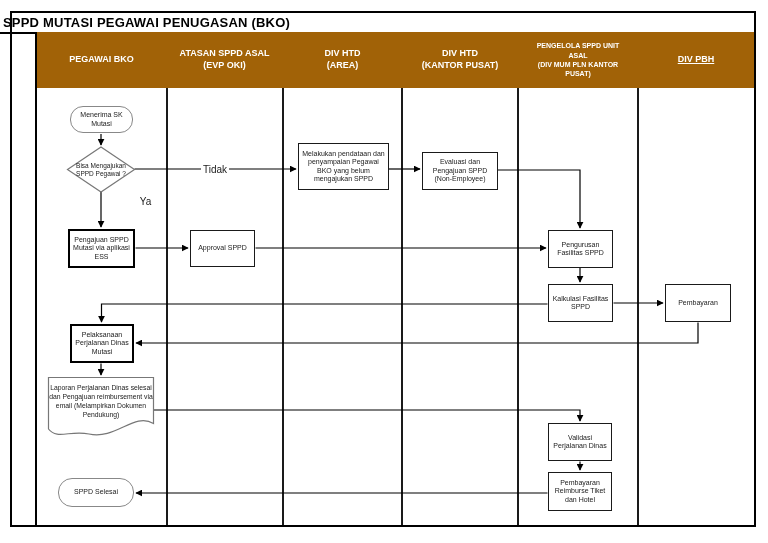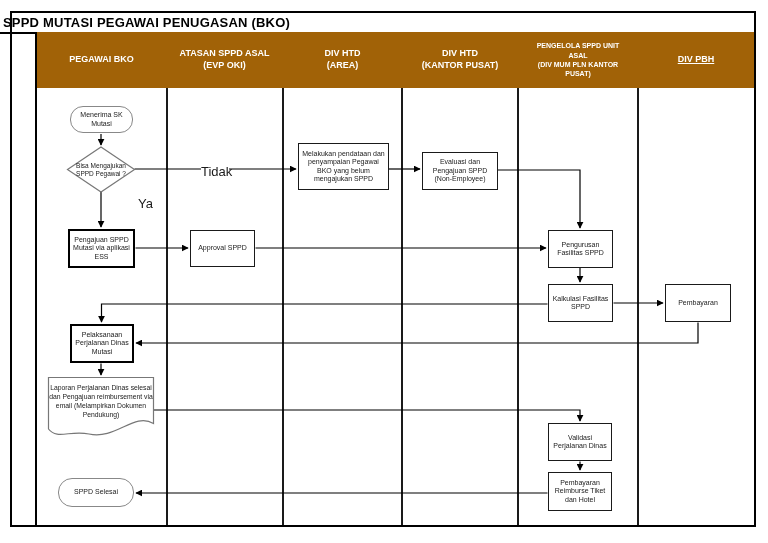--- a/index.html
+++ b/index.html
@@ -50,21 +50,21 @@
   .n-validasi{left:548px;top:423px;width:64px;height:38px;}
   .n-reimburse{left:548px;top:472px;width:64px;height:39px;}
   .n-selesai{left:58px;top:478px;width:76px;height:29px;border-radius:14px;}
 
   .float-label{position:absolute;z-index:4;background:transparent;border:none;display:flex;
                align-items:center;justify-content:center;text-align:center;color:#1a1a1a;}
   .n-decision-label{left:68px;top:148px;width:66px;height:43px;font-size:6.5px;line-height:1.15;
                     padding:0 6px;box-sizing:border-box;}
   .n-laporan-label{left:48px;top:380px;width:106px;height:44px;font-size:6.8px;line-height:1.3;}
 
-  .edge-label{position:absolute;z-index:4;background:#fff;font-size:13px;color:#1a1a1a;
+  .edge-label{position:absolute;z-index:4;background:#fff;font-size:10px;color:#1a1a1a;
               text-align:center;line-height:1;padding:1px 0;}
   .lbl-ya{left:93px;top:196px;width:17px;margin-left:44px;}
   .lbl-tidak{left:201px;top:164px;width:28px;}
 </style>
 </head>
 <body>
 
 <div class="canvas">
 
   <div class="frame"></div>

